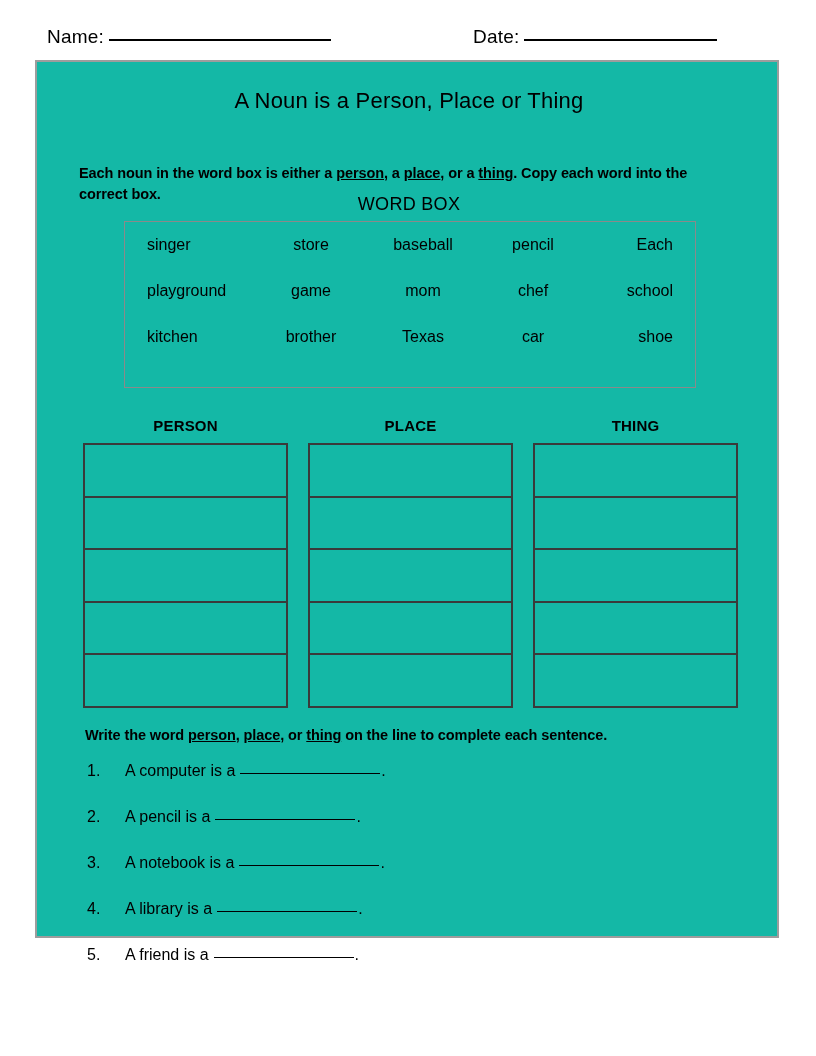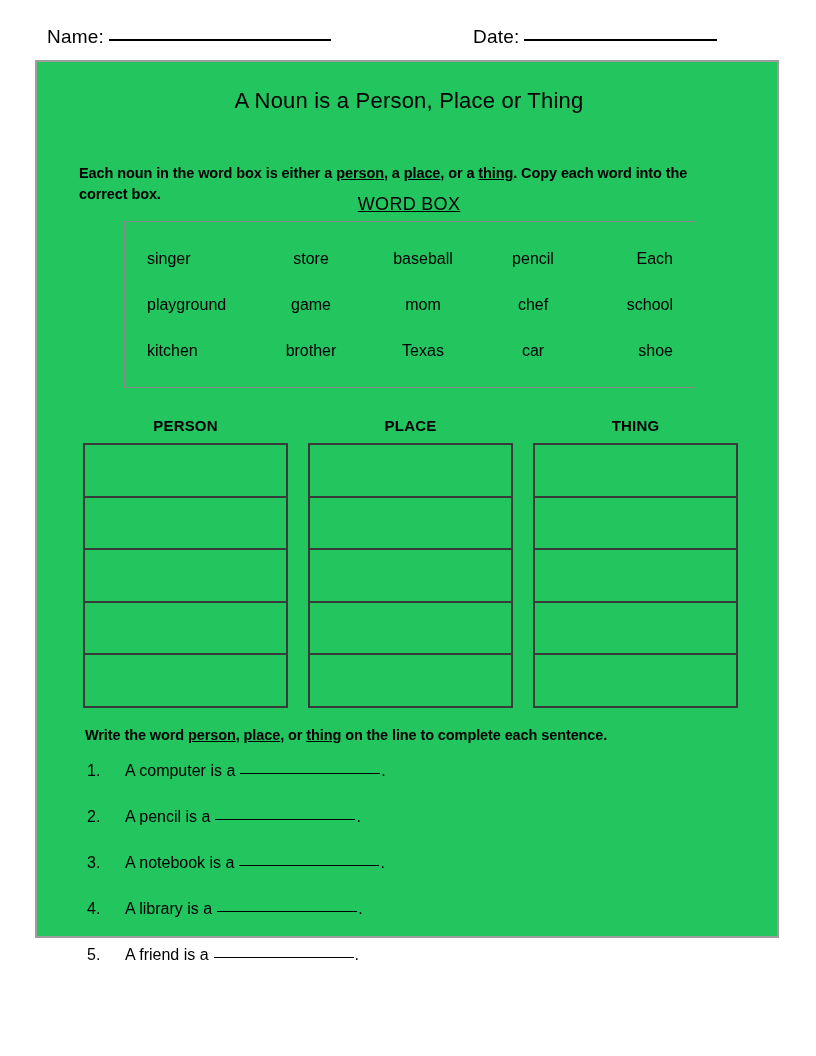--- a/index.html
+++ b/index.html
@@ -47,21 +47,21 @@
 
   
   .page-frame {
     position: absolute;
     left: 35px;
     top: 60px;
     width: 744px;
     height: 878px;
     border: 2px solid #9d9d9d;
     box-sizing: border-box;
-    background: #22c55e;
+    background: #14b8a6;
   }
 
   
   .title {
     position: absolute;
     left: 0;
     top: 26px;
     width: 744px;
     text-align: center;
     font-size: 22px;
@@ -93,35 +93,34 @@
 
   
   .wordbox-title {
     position: absolute;
     left: 0;
     top: 132px;
     width: 744px;
     text-align: center;
     font-size: 18px;
     letter-spacing: 0.3px;
-    text-decoration: underline;
   }
   .wordbox {
     position: absolute;
     left: 87px;
     top: 159px;
     width: 572px;
     height: 167px;
     border: 1.5px solid #8a8a8a;
     box-sizing: border-box;
     padding: 14px 22px 14px 22px;
   }
   .wb-row {
     display: flex;
-    align-items: center;
+    align-items: flex-start;
     height: 46px;
   }
   .wb-cell {
     font-size: 16px;
     white-space: nowrap;
   }
   .wb-c1 { flex: 0 0 108px; text-align: left; }
   .wb-c2 { flex: 0 0 112px; text-align: center; }
   .wb-c3 { flex: 0 0 112px; text-align: center; }
   .wb-c4 { flex: 0 0 108px; text-align: center; }

